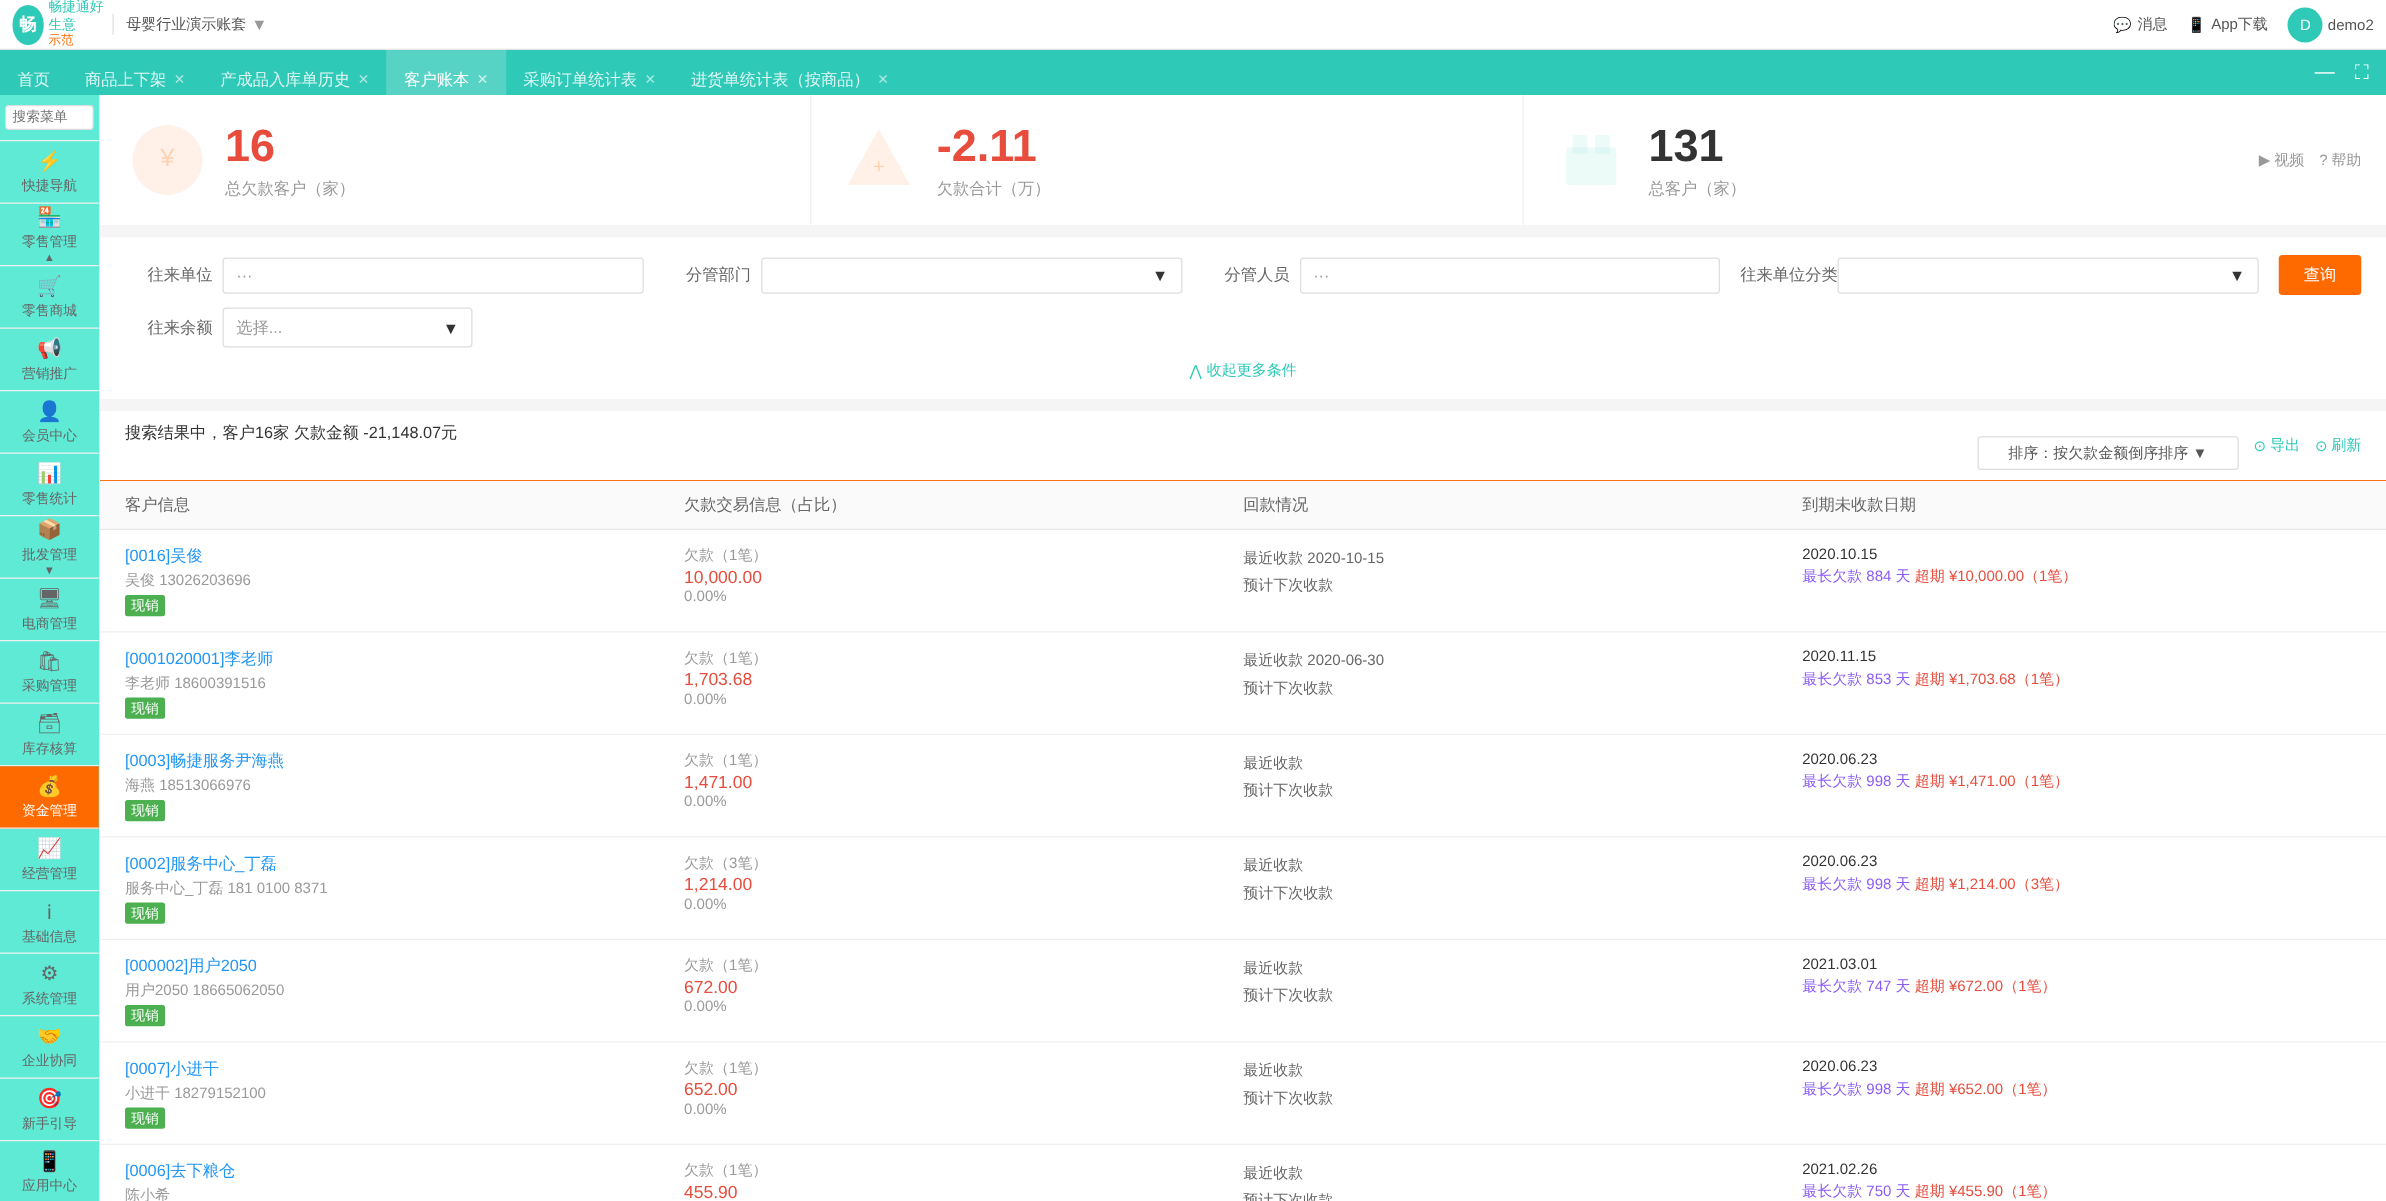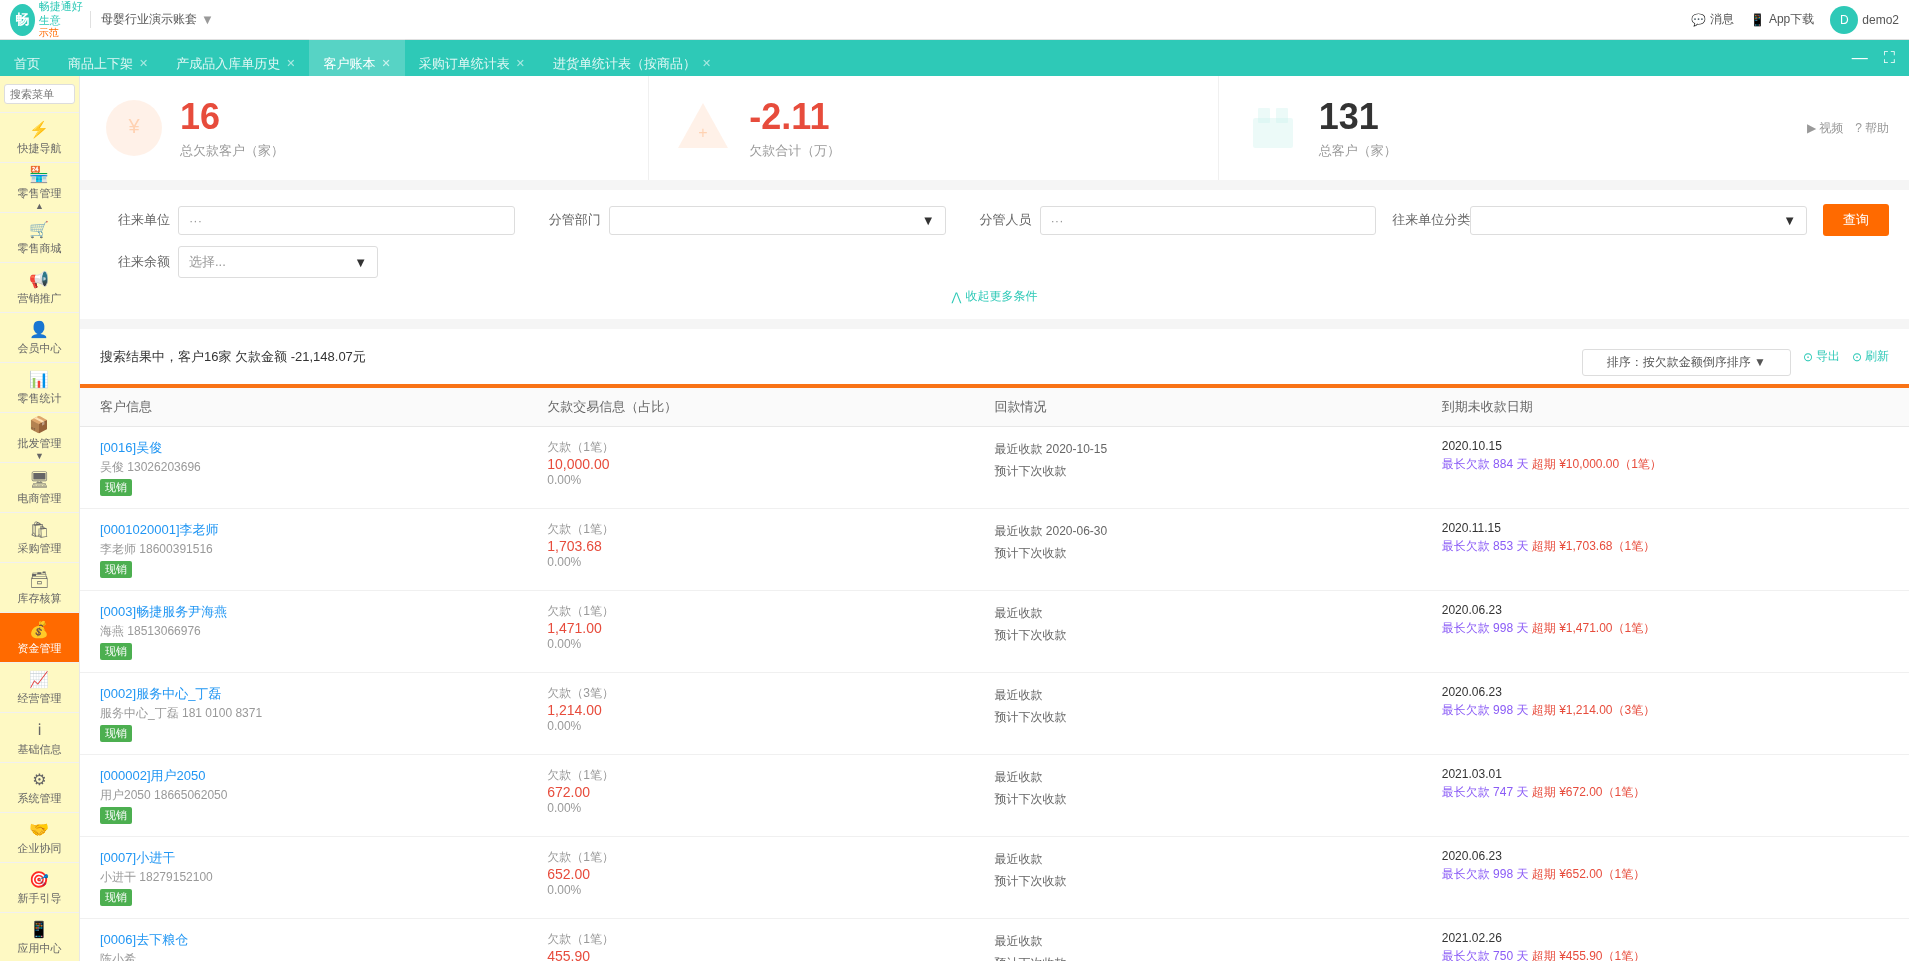--- a/index.html
+++ b/index.html
@@ -27,21 +27,21 @@
       display: flex; align-items: center; padding: 0 14px; height: 49px; cursor: pointer;
       font-size: 13px; color: rgba(255,255,255,0.85); white-space: nowrap; position: relative; margin-top: 11px;
     }
     .tab-item.active { background: rgba(255,255,255,0.2); color: #fff; font-weight: 500; }
     .tab-item .close-icon { margin-left: 6px; font-size: 11px; opacity: 0.7; }
     .tab-bar-end { margin-left: auto; display: flex; align-items: center; padding-right: 8px; gap: 4px; }
     .tab-bar-end span { color: white; font-size: 16px; cursor: pointer; padding: 2px 6px; }
 
     
     .layout { display: flex; height: calc(961px - 76px); }
-    .sidebar { width: 80px; background: #fef9c3; border-right: 1px solid #e8e8e8; display: flex; flex-direction: column; flex-shrink: 0; overflow-y: auto; }
+    .sidebar { width: 80px; background: #5eead4; border-right: 1px solid #e8e8e8; display: flex; flex-direction: column; flex-shrink: 0; overflow-y: auto; }
     .sidebar-item { display: flex; flex-direction: column; align-items: center; padding: 10px 4px; cursor: pointer; font-size: 11px; color: #666; border-bottom: 1px solid #f0f0f0; min-height: 50px; justify-content: center; }
     .sidebar-item.active { background: #ff6a00; color: white; }
     .sidebar-item .s-icon { font-size: 16px; margin-bottom: 2px; }
     .sidebar-search { padding: 8px 4px; border-bottom: 1px solid #f0f0f0; }
     .sidebar-search input { width: 100%; border: 1px solid #ddd; border-radius: 3px; padding: 3px 5px; font-size: 11px; outline: none; }
 
     
     .main-content { flex: 1; overflow-y: auto; background: #f5f5f5; }
     
     
@@ -61,21 +61,21 @@
     .filter-row { display: flex; align-items: center; gap: 16px; margin-bottom: 10px; }
     .filter-item { display: flex; align-items: center; gap: 8px; flex: 1; }
     .filter-label { font-size: 13px; color: #666; white-space: nowrap; width: 70px; text-align: right; }
     .filter-input { flex: 1; border: 1px solid #ddd; border-radius: 3px; padding: 6px 10px; font-size: 13px; outline: none; display: flex; align-items: center; justify-content: space-between; cursor: pointer; color: #999; }
     .filter-select { flex: 1; border: 1px solid #ddd; border-radius: 3px; padding: 6px 10px; font-size: 13px; outline: none; display: flex; align-items: center; justify-content: space-between; cursor: pointer; background: #fff; }
     .filter-btn { background: #ff6a00; color: white; border: none; padding: 7px 20px; border-radius: 3px; cursor: pointer; font-size: 13px; white-space: nowrap; }
     .collapse-row { display: flex; justify-content: center; margin-top: 4px; }
     .collapse-btn { color: #2ec9b7; font-size: 12px; cursor: pointer; display: flex; align-items: center; gap: 4px; }
     
     
-    .results-bar { display: flex; align-items: center; justify-content: space-between; padding: 8px 20px; background: #fff; border-bottom: 4px solid #f97316; }
+    .results-bar { display: flex; align-items: flex-start; justify-content: space-between; padding: 8px 20px; background: #fff; border-bottom: 1px solid #f97316; }
     .results-info { font-size: 13px; color: #666; }
     .results-info span { color: #333; }
     .results-actions { display: flex; align-items: center; gap: 12px; font-size: 12px; color: #666; }
     .sort-select { border: 1px solid #ddd; border-radius: 3px; padding: 4px 24px; font-size: 12px; color: #555; cursor: pointer; margin-top: 12px; }
     .action-btn { display: flex; align-items: center; gap: 3px; cursor: pointer; color: #2ec9b7; }
 
     
     .table-container { background: #fff; }
     .table-header { display: grid; grid-template-columns: 2fr 2fr 2fr 2fr; padding: 10px 20px; background: #fafafa; border-bottom: 1px solid #e8e8e8; font-size: 13px; font-weight: 500; color: #666; }
     .table-row { display: grid; grid-template-columns: 2fr 2fr 2fr 2fr; padding: 12px 20px; border-bottom: 1px solid #f0f0f0; align-items: start; }

